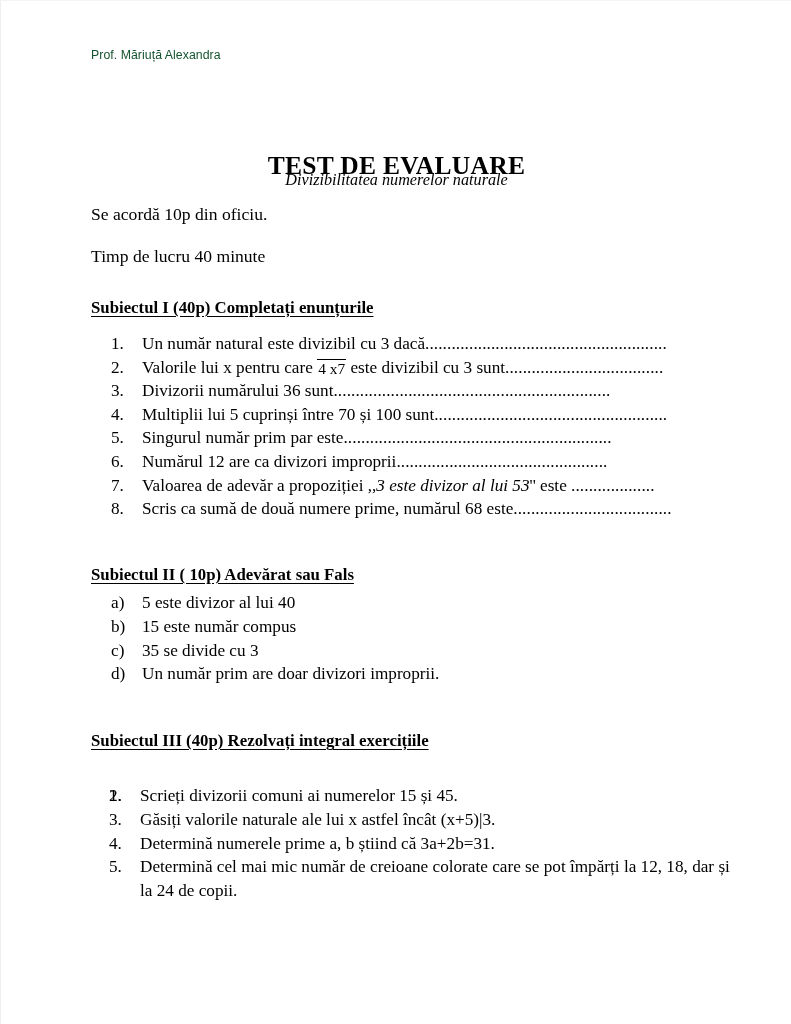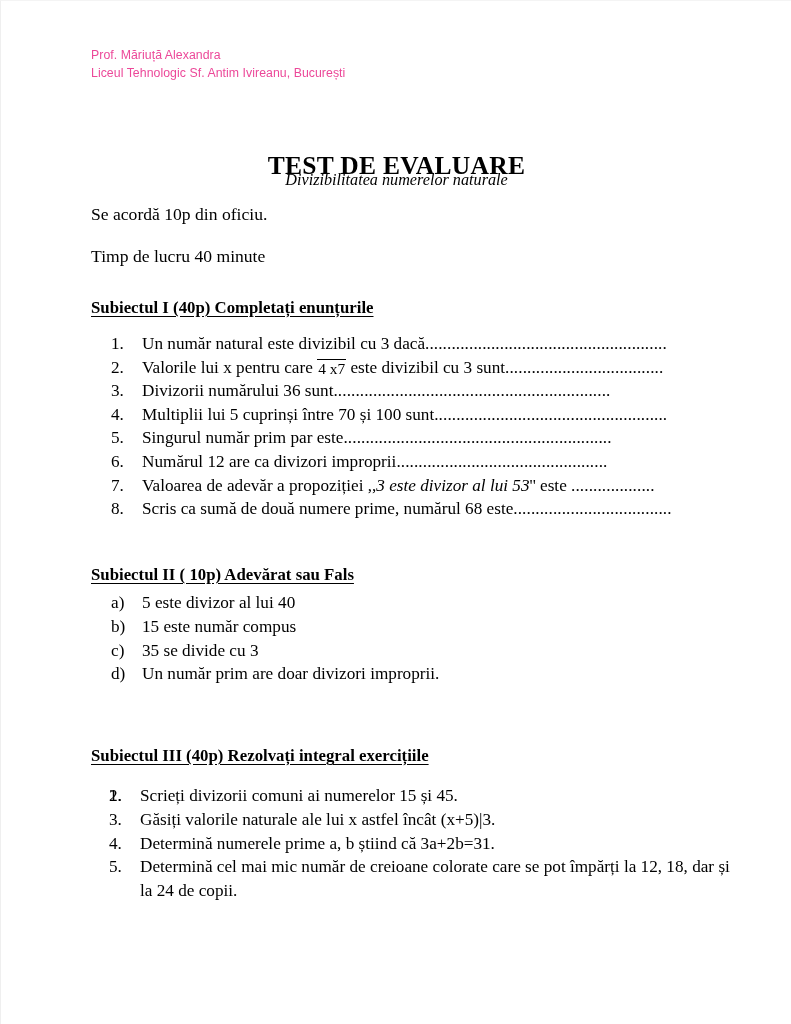--- a/index.html
+++ b/index.html
@@ -25,21 +25,21 @@
   }
 
   
   .doc-header {
     position: absolute;
     left: 90px;
     top: 46px;
     font-family: "Liberation Sans", sans-serif;
     font-size: 12.3px;
     line-height: 17.5px;
-    color: #ec4899;
+    color: #14532d;
     letter-spacing: 0.05px;
   }
   .doc-header div { white-space: nowrap; }
 
   
   .body-area {
     position: absolute;
     left: 0;
     top: 0;
     width: 791px;
@@ -83,21 +83,21 @@
     position: absolute;
     left: 90px;
     font-size: 16.8px;
     font-weight: bold;
     text-decoration: underline;
     text-underline-offset: 3px;
     white-space: nowrap;
   }
   .sec-1 { top: 297px; }
   .sec-2 { top: 564px; }
-  .sec-3 { top: 730px; margin-top: 15px; }
+  .sec-3 { top: 730px; }
 
   
   .olist {
     position: absolute;
     margin: 0;
     padding: 0;
     list-style: none;
     font-size: 17.2px;
   }
   .olist li {
@@ -141,21 +141,20 @@
   .leader { letter-spacing: 0.1px; }
 </style>
 </head>
 <body>
 
 <div class="page">
  <div class="page-inner">
 
   <div class="doc-header">
     <div>Prof. Măriuță Alexandra</div>
-    <div>Liceul Tehnologic Sf. Antim Ivireanu, București</div>
   </div>
 
   <div class="body-area">
 
     <div class="title">TEST DE EVALUARE</div>
     <div class="subtitle">Divizibilitatea numerelor naturale</div>
 
     <div class="para para-1">Se acordă 10p din oficiu.</div>
     <div class="para para-2">Timp de lucru 40 minute</div>
 

